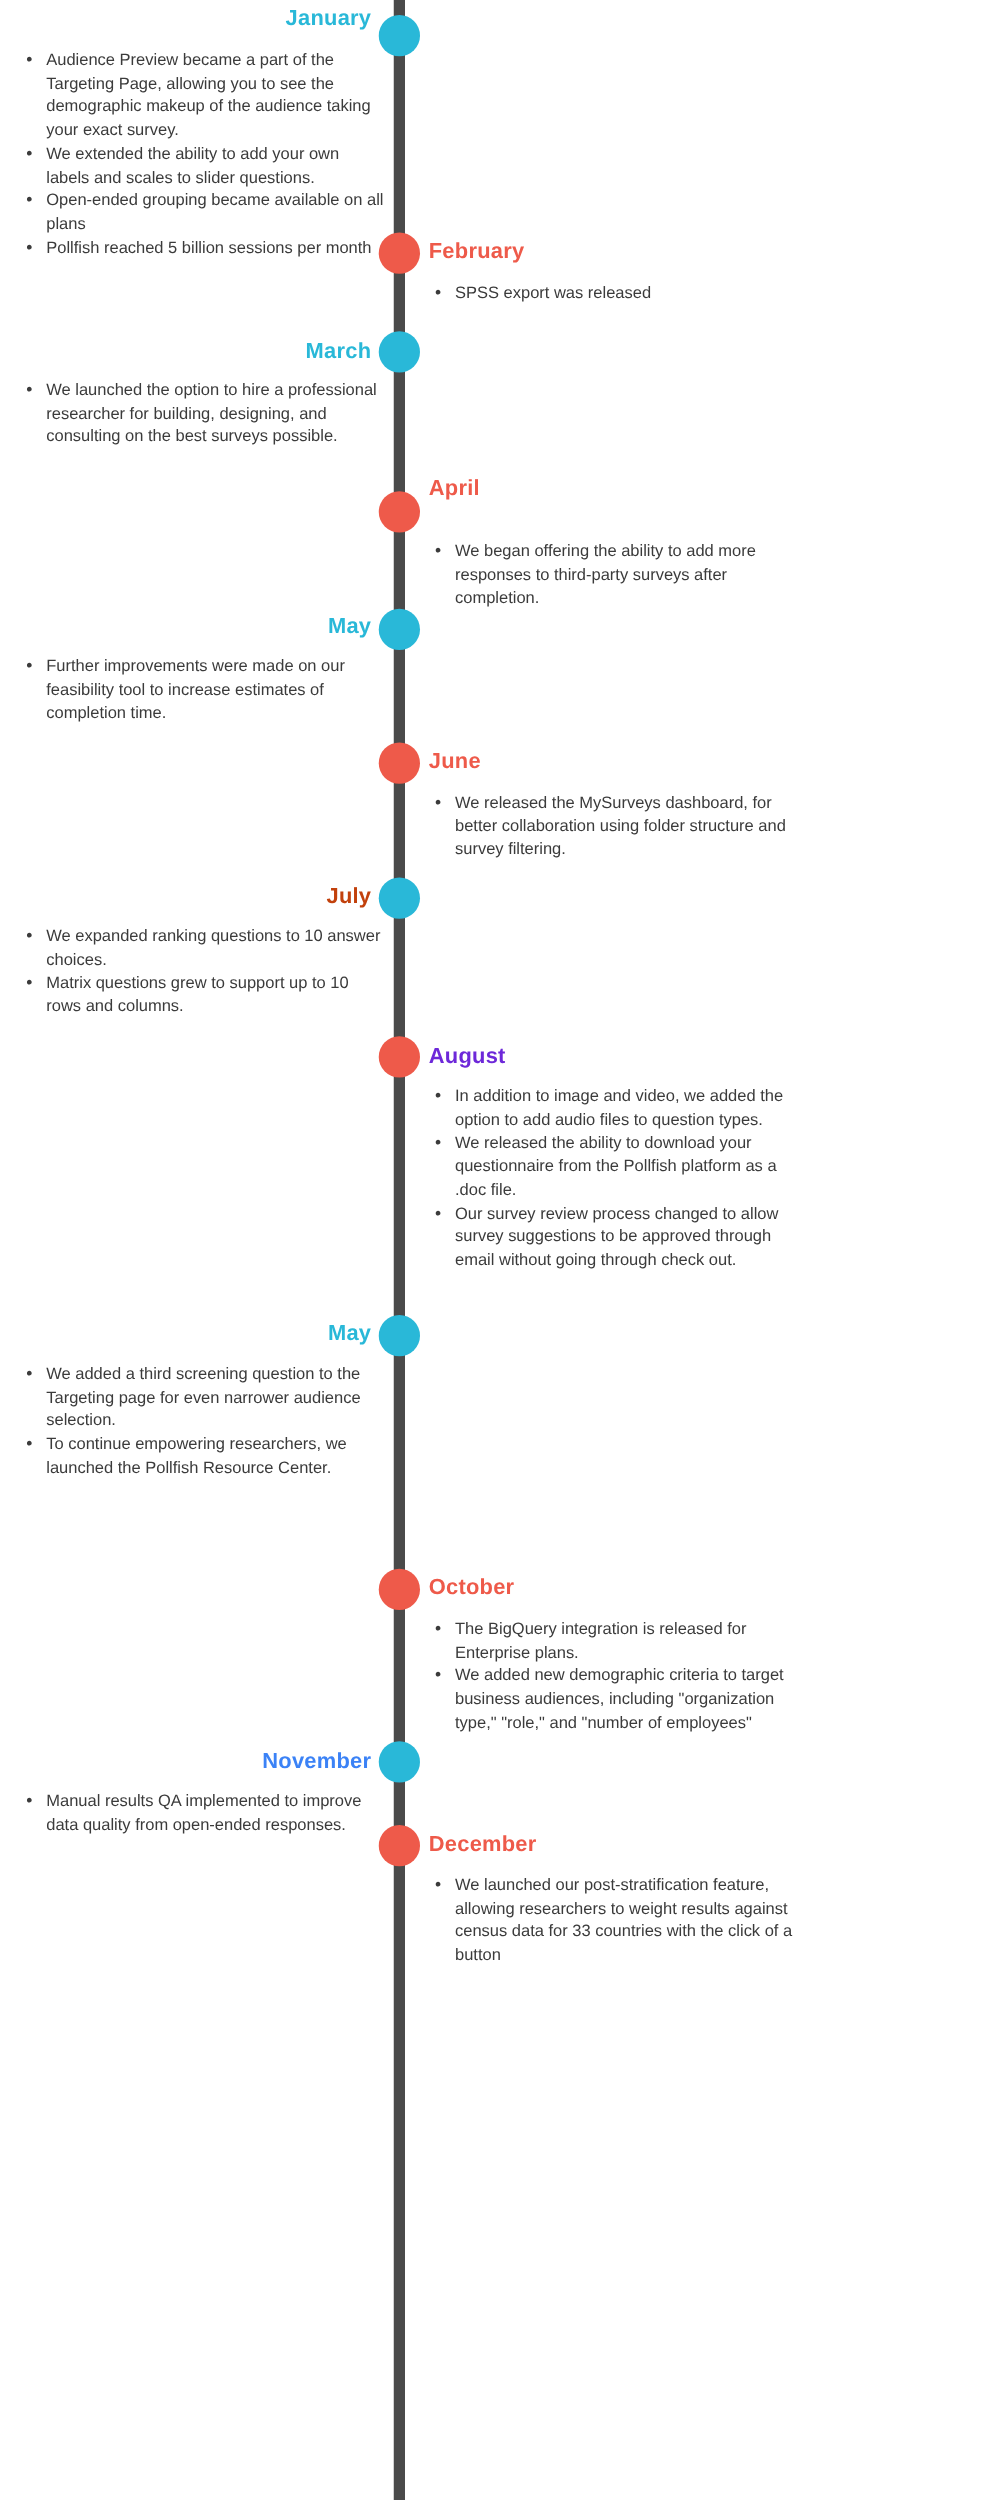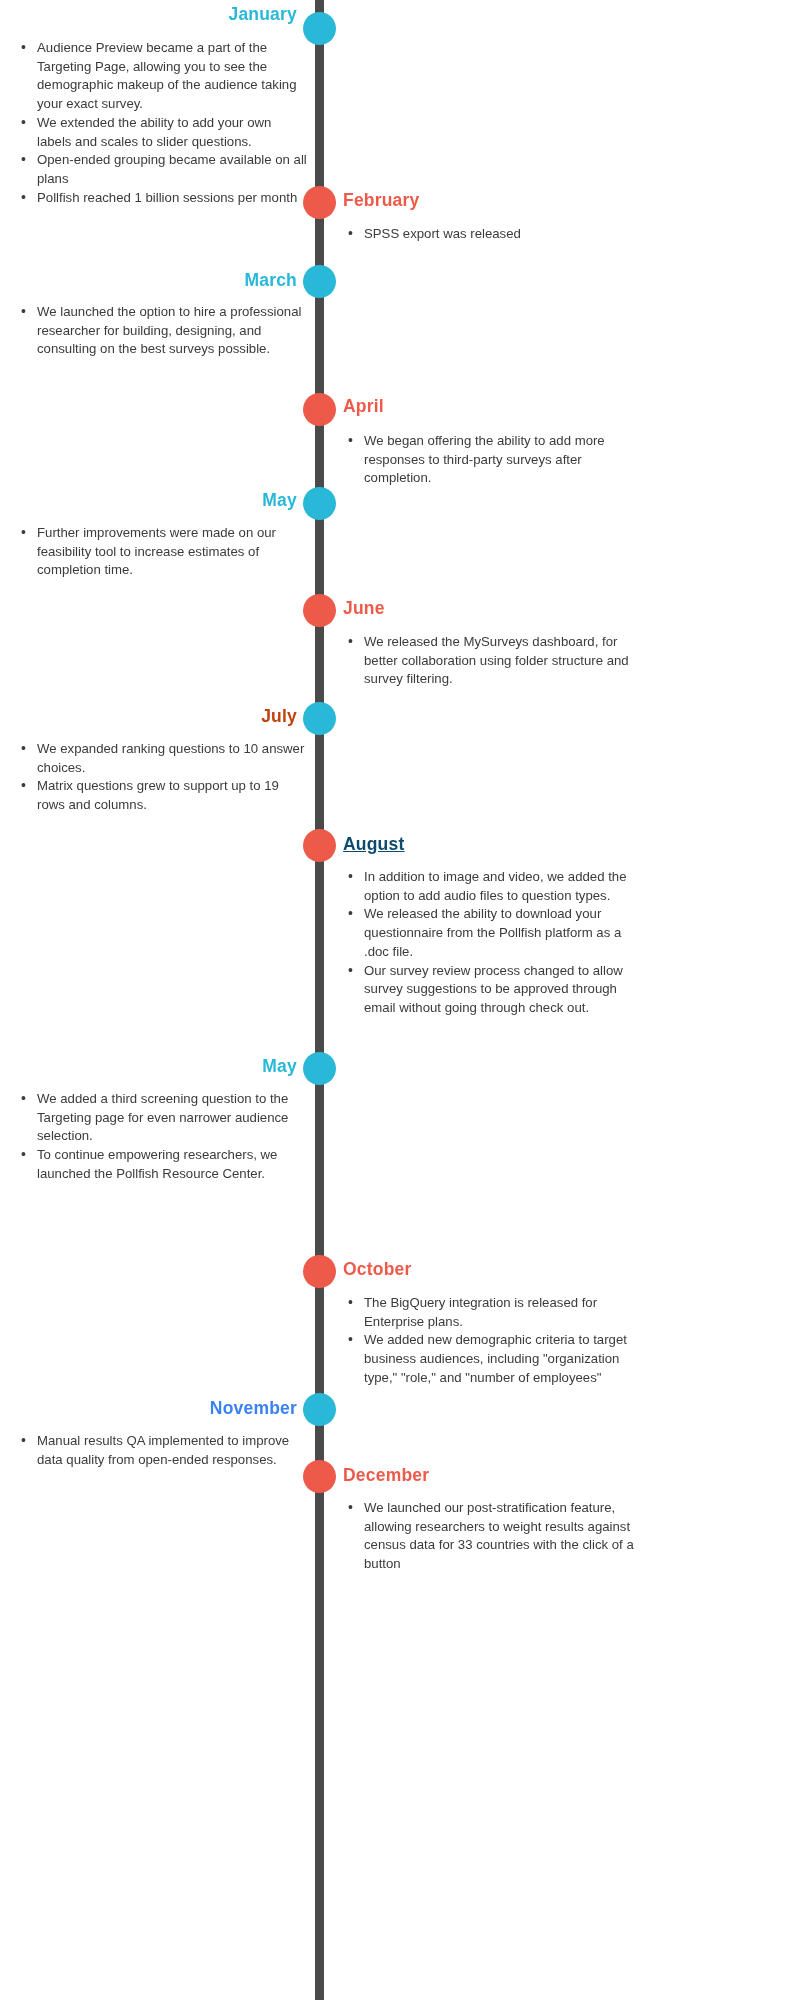--- a/index.html
+++ b/index.html
@@ -91,40 +91,40 @@
 <div id="timeline" style="background: rgb(255, 255, 255); border-radius: 12px;">
   <div class="rail" style="background: rgb(74, 74, 74);"></div>
   <div id="entries-root">
       <div class="entry side-left">
         <div class="dot" style="top: 12px; background: rgb(41, 184, 216);"></div>
         <div class="month" style="top: 4px; color: rgb(41, 184, 216);">January</div>
         <ul class="bullets" style="top: 39px; color: rgb(59, 59, 59);">
           <li>Audience Preview became a part of the Targeting Page, allowing you to see the demographic makeup of the audience taking your exact survey.</li>
           <li>We extended the ability to add your own labels and scales to slider questions.</li>
           <li>Open-ended grouping became available on all plans</li>
-          <li>Pollfish reached 1 billion sessions per month</li>
+          <li>Pollfish reached 5 billion sessions per month</li>
         </ul>
       </div>
       <div class="entry side-right">
         <div class="dot" style="top: 186px; background: rgb(238, 90, 74);"></div>
         <div class="month" style="top: 190px; color: rgb(238, 90, 74);">February</div>
         <ul class="bullets" style="top: 225px; color: rgb(59, 59, 59);">
           <li>SPSS export was released</li>
         </ul>
       </div>
       <div class="entry side-left">
         <div class="dot" style="top: 265px; background: rgb(41, 184, 216);"></div>
         <div class="month" style="top: 270px; color: rgb(41, 184, 216);">March</div>
         <ul class="bullets" style="top: 303px; color: rgb(59, 59, 59);">
           <li>We launched the option to hire a professional researcher for building, designing, and consulting on the best surveys possible.</li>
         </ul>
       </div>
       <div class="entry side-right">
         <div class="dot" style="top: 393px; background: rgb(238, 90, 74);"></div>
-        <div class="month" style="top: 396px; color: rgb(238, 90, 74);">April</div>
+        <div class="month" style="top: 380px; color: rgb(238, 90, 74);">April</div>
         <ul class="bullets" style="top: 432px; color: rgb(59, 59, 59);">
           <li>We began offering the ability to add more responses to third-party surveys after completion.</li>
         </ul>
       </div>
       <div class="entry side-left">
         <div class="dot" style="top: 487px; background: rgb(41, 184, 216);"></div>
         <div class="month" style="top: 490px; color: rgb(41, 184, 216); text-align: center;">May</div>
         <ul class="bullets" style="top: 524px; color: rgb(59, 59, 59);">
           <li>Further improvements were made on our feasibility tool to increase estimates of completion time.</li>
         </ul>
@@ -134,26 +134,26 @@
         <div class="month" style="top: 598px; color: rgb(238, 90, 74);">June</div>
         <ul class="bullets" style="top: 633px; color: rgb(59, 59, 59);">
           <li>We released the MySurveys dashboard, for better collaboration using folder structure and survey filtering.</li>
         </ul>
       </div>
       <div class="entry side-left">
         <div class="dot" style="top: 702px; background: rgb(41, 184, 216);"></div>
         <div class="month" style="top: 706px; color: #c2410c;">July</div>
         <ul class="bullets" style="top: 740px; color: rgb(59, 59, 59);">
           <li>We expanded ranking questions to 10 answer choices.</li>
-          <li>Matrix questions grew to support up to 19 rows and columns.</li>
+          <li>Matrix questions grew to support up to 10 rows and columns.</li>
         </ul>
       </div>
       <div class="entry side-right">
         <div class="dot" style="top: 829px; background: rgb(238, 90, 74);"></div>
-        <div class="month" style="top: 834px; color: #0c4a6e; text-decoration: underline;">August</div>
+        <div class="month" style="top: 834px; color: #6d28d9;">August</div>
         <ul class="bullets" style="top: 868px; color: rgb(59, 59, 59);">
           <li>In addition to image and video, we added the option to add audio files to question types.</li>
           <li>We released the ability to download your questionnaire from the Pollfish platform as a .doc file.</li>
           <li>Our survey review process changed to allow survey suggestions to be approved through email without going through check out.</li>
         </ul>
       </div>
       <div class="entry side-left">
         <div class="dot" style="top: 1052px; background: rgb(41, 184, 216);"></div>
         <div class="month" style="top: 1056px; color: rgb(41, 184, 216);">May</div>
         <ul class="bullets" style="top: 1090px; color: rgb(59, 59, 59);">

